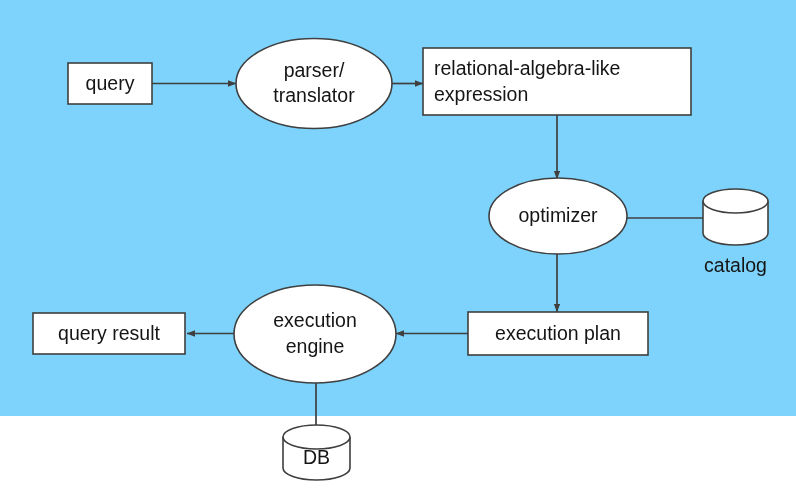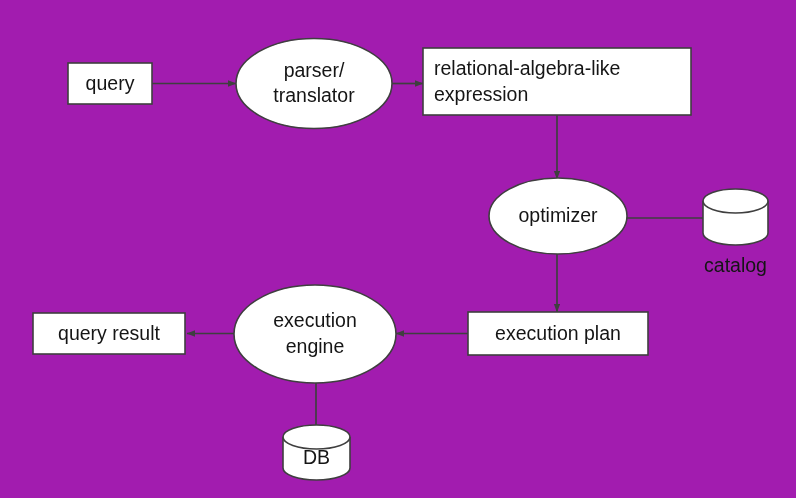--- a/index.html
+++ b/index.html
@@ -9,22 +9,22 @@
   }
   body {
     width: 796px;
     height: 498px;
     font-family: "Liberation Sans", sans-serif;
     overflow: hidden;
   }
   #diagram-root {
     position: relative;
     width: 796px;
-    height: 498px;
-    background: #a21caf;
+    height: 416px;
+    background: #7dd3fc;
     text-align: right;
   }
   svg.flow {
     display: block;
     width: 796px;
     height: 498px;
   }
   .shape-outline {
     fill: #ffffff;
     stroke: #3f3f3f;

